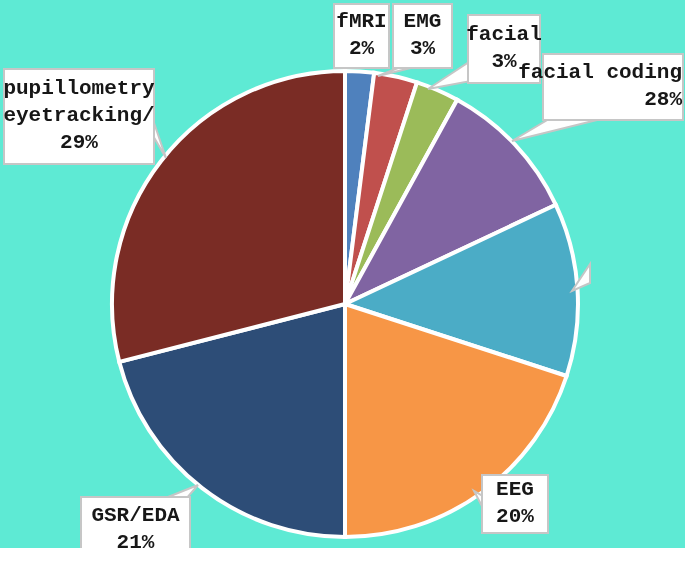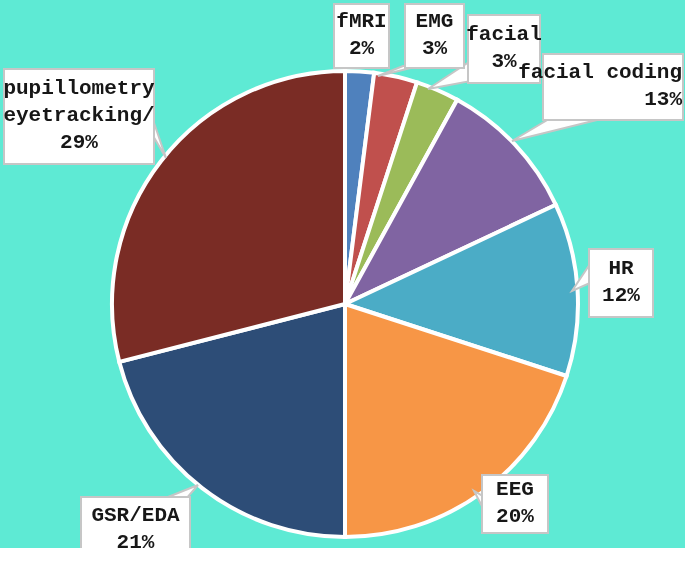--- a/index.html
+++ b/index.html
@@ -21,21 +21,21 @@
     align-items:center;
     justify-content:center;
     text-align:center;
     font-size:21px;
     line-height:1.28;
     font-weight:bold;
     color:#171717;
     white-space:nowrap;
   }
   .co-fmri        {left:333px; top:3px;   width:57px;  height:66px;}
-  .co-emg         {left:392px; top:3px;   width:61px;  height:66px;margin-left:12px;}
+  .co-emg         {left:392px; top:3px;   width:61px;  height:66px;}
   .co-fnirs       {left:467px; top:14px;  width:74px;  height:70px;}
   .co-facial      {left:542px; top:53px;  width:142px; height:68px;align-items:flex-end;}
   .co-hr          {left:588px; top:248px; width:66px;  height:70px;}
   .co-eeg         {left:481px; top:474px; width:68px;  height:60px;}
   .co-gsr         {left:80px;  top:496px; width:111px; height:68px;text-align:right;}
   .co-eyetracking {left:3px;   top:68px;  width:152px; height:97px;}
 </style>
 </head>
 <body>
 
@@ -73,27 +73,23 @@
     <span>3%</span>
   </div>
 
   <div class="callout co-fnirs">
     <span>facial</span>
     <span>3%</span>
   </div>
 
   <div class="callout co-facial">
     <span>facial coding</span>
-    <span>13%</span>
+    <span>28%</span>
   </div>
 
-  <div class="callout co-hr">
-    <span>HR</span>
-    <span>12%</span>
-  </div>
 
   <div class="callout co-eeg">
     <span>EEG</span>
     <span>20%</span>
   </div>
 
   <div class="callout co-gsr">
     <span>GSR/EDA</span>
     <span>21%</span>
   </div>

